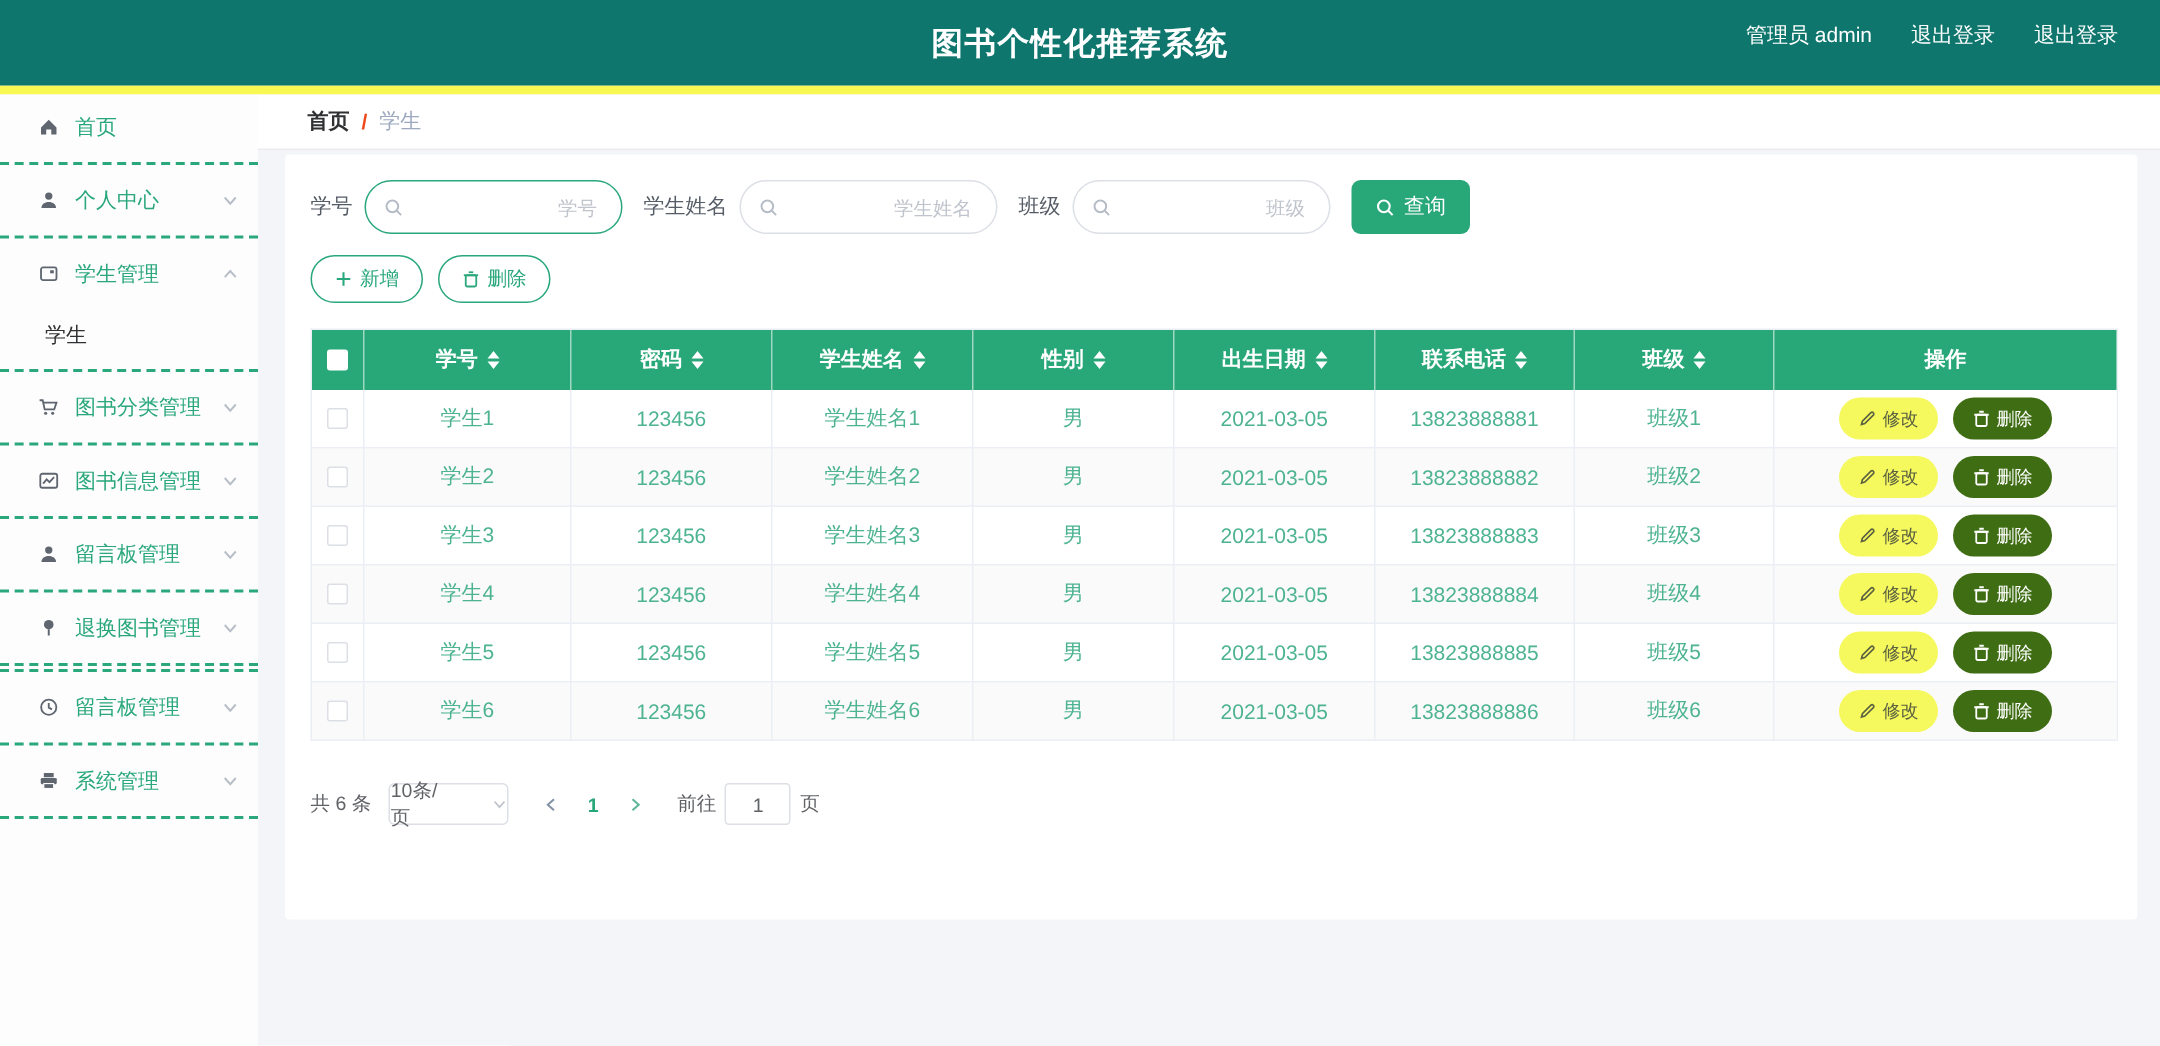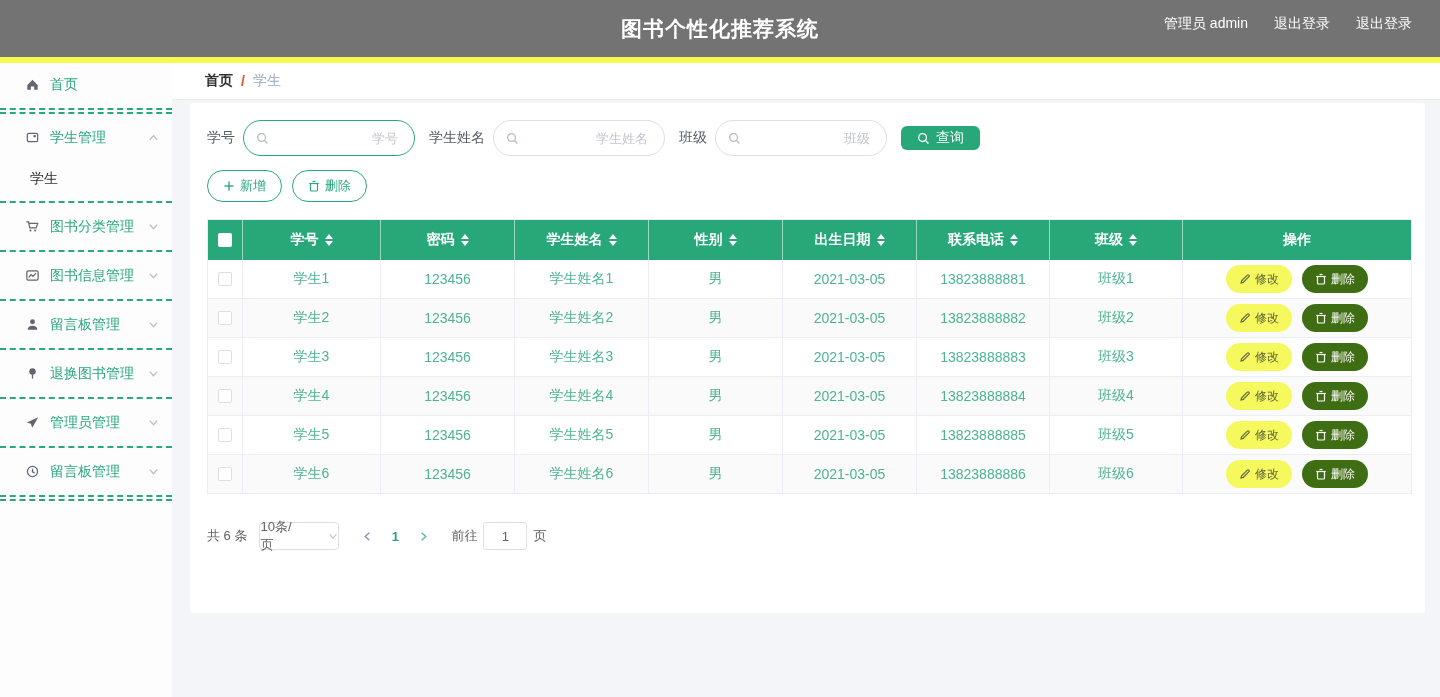--- a/index.html
+++ b/index.html
@@ -1,21 +1,21 @@
 <!DOCTYPE html>
 <html><head>
 <meta charset="utf-8">
 <style>
   * { margin:0; padding:0; box-sizing:border-box; }
   html,body { width:1440px; height:697px; overflow:hidden; }
   body { font-family:"Liberation Sans","DejaVu Sans",sans-serif; background:#f3f5f8; font-size:14px; color:#303133; }
   .app { width:1440px; height:697px; display:flex; flex-direction:column; }
 
   
-  .top-header { position:relative; height:57px; background:#737373; flex:0 0 57px; }
+  .top-header { position:relative; height:57px; background:#0f766e; flex:0 0 57px; }
   .header-title { position:absolute; left:0; right:0; top:0; height:57px; display:flex; align-items:center; justify-content:center; color:#fff; font-size:21px; font-weight:bold; letter-spacing:1px; }
   .header-right { position:absolute; right:28px; top:0; height:47px; display:flex; align-items:center; gap:26px; color:#fff; font-size:14px; }
   .header-right span { cursor:pointer; }
 
   .stripe { height:6px; background:#f7f952; flex:0 0 6px; }
 
   .main { flex:1; display:flex; min-height:0; }
 
   
   .sidebar { width:172px; flex:0 0 172px; background:#fdfdfd; overflow:hidden; }
@@ -36,21 +36,21 @@
   .card { background:#fff; margin:3px 15px 0 18px; height:510px; padding:17px 13px 0 17px; border-radius:3px; }
 
   
   .search-row { display:flex; align-items:center; height:36px; margin-bottom:14px; }
   .sr-label { color:#555c66; margin-right:8px; white-space:nowrap; }
   .pill-input { position:relative; width:172px; height:36px; border:1px solid #dcdfe6; border-radius:18px; margin-right:14px; background:#fff; display:flex; align-items:center; }
   .pill-input.first { border-color:#2aa87c; }
   .pill-input .mag { position:absolute; left:12px; color:#b6bcc6; display:inline-flex; }
   .pill-input input { border:none; outline:none; background:transparent; width:100%; height:100%; padding:0 16px 0 32px; text-align:right; font-size:13px; color:#606266; font-family:inherit; }
   .pill-input input::placeholder { color:#c0c4cc; }
-  .btn-query { height:24px; padding:0 16px; background:#28a779; color:#fff; border:none; border-radius:6px; font-size:14px; display:inline-flex; align-items:center; gap:6px; cursor:pointer; font-family:inherit; }
+  .btn-query { height:36px; padding:0 16px; background:#28a779; color:#fff; border:none; border-radius:6px; font-size:14px; display:inline-flex; align-items:center; gap:6px; cursor:pointer; font-family:inherit; }
 
   
   .toolbar { display:flex; align-items:center; gap:10px; margin-bottom:17px; }
   .btn-outline { height:32px; padding:0 15px; border:1px solid #2aa87c; color:#2aa87c; background:#fff; border-radius:16px; font-size:13px; display:inline-flex; align-items:center; gap:5px; cursor:pointer; font-family:inherit; }
 
   
   .table { width:100%; border:1px solid #ebeef5; border-bottom:none; }
   .tgrid { display:grid; grid-template-columns:35px 138px 134px 134px 134px 134px 133px 133px 1fr; }
   .thead { background:#28a779; }
   .th { height:40px; display:flex; align-items:center; justify-content:center; color:#fff; font-weight:bold; font-size:14px; border-right:1px solid rgba(255,255,255,.55); }
@@ -102,20 +102,34 @@
       <div class="side-item">
         <span class="s-icon">
           <svg width="15" height="15" viewBox="0 0 16 16">
               <path d="M2.5 8.5 L8 3 L13.5 8.5 V13.5 H9.8 V10 H6.2 V13.5 H2.5 Z" fill="#5f6670"></path>
             </svg>
         </span>
         <span class="s-label">首页</span>
       </div>
       <div class="dash"></div>
 
+      <div class="side-item">
+        <span class="s-icon">
+          <svg width="15" height="15" viewBox="0 0 16 16">
+              <circle cx="8" cy="5" r="2.6" fill="#5f6670"></circle>
+              <path d="M2.8 13.5 c0-2.8 2.3-4.3 5.2-4.3 s5.2 1.5 5.2 4.3 Z" fill="#5f6670"></path>
+            </svg>
+        </span>
+        <span class="s-label">个人中心</span>
+        <span class="chev">
+          <svg width="11" height="11" viewBox="0 0 12 12">
+              <polyline points="2,4 6,8.5 10,4" fill="none" stroke="currentColor" stroke-width="1.4"></polyline>
+            </svg>
+        </span>
+      </div>
       <div class="dash"></div>
 
       <div class="side-item">
         <span class="s-icon">
           <svg width="15" height="15" viewBox="0 0 16 16">
               <rect x="2.5" y="3.5" width="11" height="9" rx="1.5" fill="none" stroke="#5f6670" stroke-width="1.3"></rect>
               <rect x="9" y="5.5" width="2.6" height="2.2" fill="#5f6670"></rect>
             </svg>
         </span>
         <span class="s-label">学生管理</span>
@@ -186,51 +200,53 @@
         </span>
         <span class="s-label">退换图书管理</span>
         <span class="chev">
           <svg width="11" height="11" viewBox="0 0 12 12">
               <polyline points="2,4 6,8.5 10,4" fill="none" stroke="currentColor" stroke-width="1.4"></polyline>
             </svg>
         </span>
       </div>
       <div class="dash"></div>
 
-      <div class="side-item">
-        <span class="s-icon">
-          <svg width="15" height="15" viewBox="0 0 16 16">
-              <path d="M14 2.5 L2 8 L6.3 9.3 L7.6 13.5 L9.6 10.3 L14 2.5 Z" fill="#5f6670"></path>
-            </svg>
-        </span>
-        <span class="s-label">管理员管理</span>
-        <span class="chev">
-          <svg width="11" height="11" viewBox="0 0 12 12">
-              <polyline points="2,4 6,8.5 10,4" fill="none" stroke="currentColor" stroke-width="1.4"></polyline>
-            </svg>
-        </span>
-      </div>
       <div class="dash"></div>
 
       <div class="side-item">
         <span class="s-icon">
           <svg width="15" height="15" viewBox="0 0 16 16">
               <circle cx="8" cy="8" r="5.4" fill="none" stroke="#5f6670" stroke-width="1.3"></circle>
               <polyline points="8,5 8,8.3 10.3,9.5" fill="none" stroke="#5f6670" stroke-width="1.3"></polyline>
             </svg>
         </span>
         <span class="s-label">留言板管理</span>
         <span class="chev">
           <svg width="11" height="11" viewBox="0 0 12 12">
               <polyline points="2,4 6,8.5 10,4" fill="none" stroke="currentColor" stroke-width="1.4"></polyline>
             </svg>
         </span>
       </div>
       <div class="dash"></div>
 
+      <div class="side-item">
+        <span class="s-icon">
+          <svg width="15" height="15" viewBox="0 0 16 16">
+              <rect x="4.5" y="2.5" width="7" height="3" fill="#5f6670"></rect>
+              <rect x="2.3" y="6" width="11.4" height="4.5" rx="1" fill="#5f6670"></rect>
+              <rect x="4.5" y="10" width="7" height="3.5" fill="#5f6670" stroke="#fdfdfd" stroke-width="0.8"></rect>
+            </svg>
+        </span>
+        <span class="s-label">系统管理</span>
+        <span class="chev">
+          <svg width="11" height="11" viewBox="0 0 12 12">
+              <polyline points="2,4 6,8.5 10,4" fill="none" stroke="currentColor" stroke-width="1.4"></polyline>
+            </svg>
+        </span>
+      </div>
       <div class="dash"></div>
 
     </aside>
 
     <div class="content">
 
       <div class="breadcrumb-bar">
         <span class="bc-home">首页</span>
         <span class="bc-sep">/</span>
         <span class="bc-current">学生</span>

